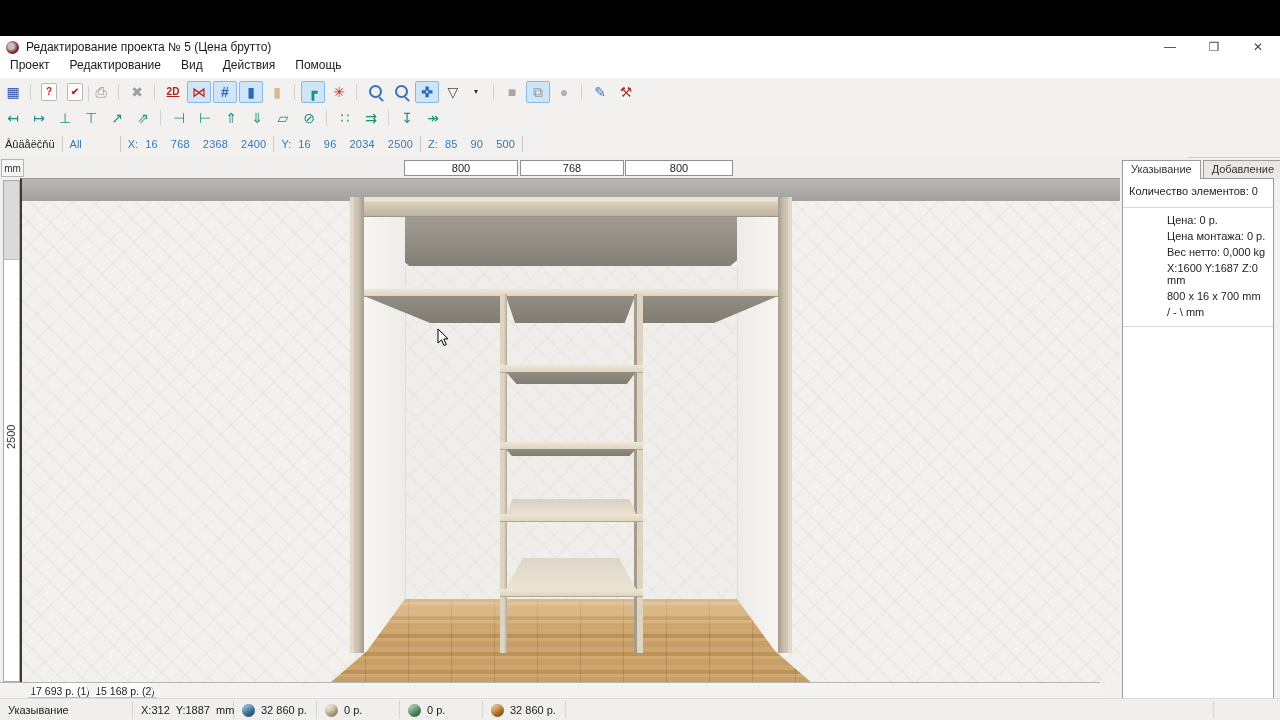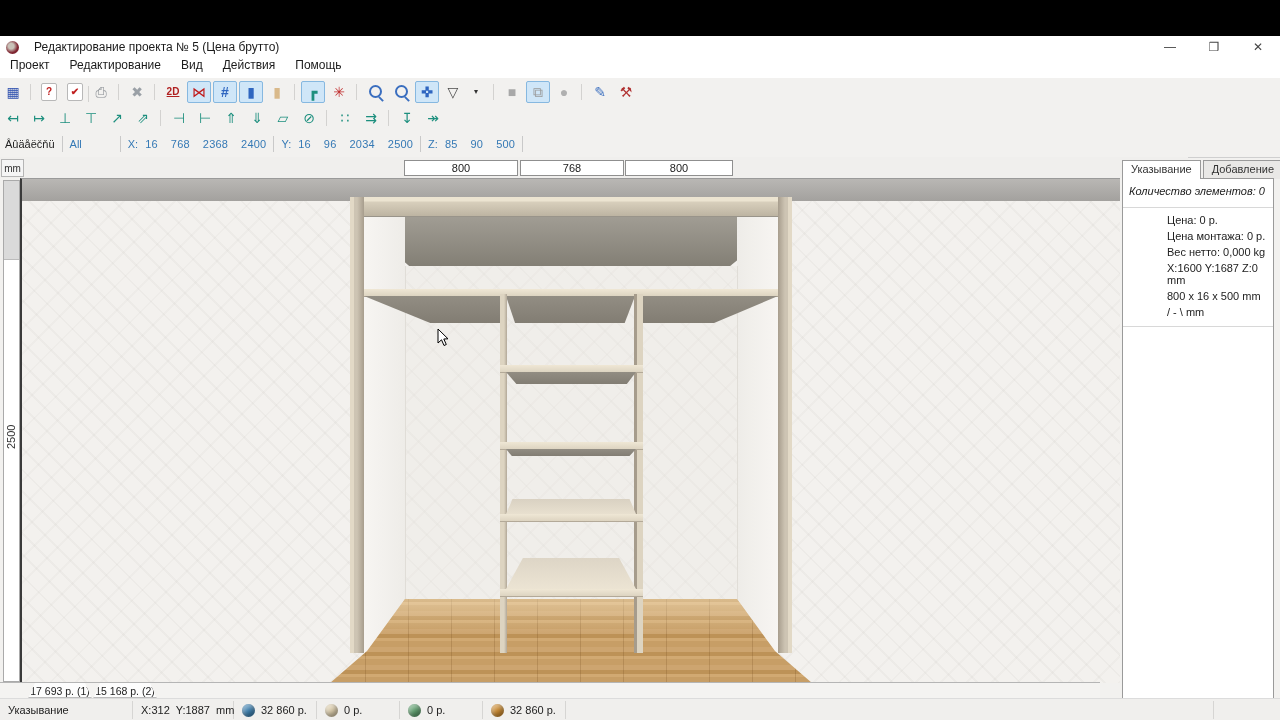--- a/index.html
+++ b/index.html
@@ -1,21 +1,21 @@
 <!DOCTYPE html>
 <html><head>
 <meta charset="utf-8">
 <style>
   html,body{margin:0;padding:0;background:#000;}
   #stage{position:relative;width:1280px;height:720px;overflow:hidden;background:#000;
          font-family:"Liberation Sans",sans-serif;font-size:11px;color:#222;}
   #win{position:absolute;left:0;top:36px;width:1280px;height:684px;background:#f2f1ef;}
 
   
-  .titlebar{position:absolute;left:0;top:0;width:1280px;height:22px;background:#fff;display:flex;align-items:center;border-bottom:7px solid #404040;gap:8px;}
+  .titlebar{position:absolute;left:0;top:0;width:1280px;height:22px;background:#fff;display:flex;align-items:center;border-bottom:7px solid #404040;}
   .appicon{width:13px;height:13px;border-radius:50%;margin:0 7px 0 6px;background:radial-gradient(circle at 40% 40%,#c9c2b8 25%,#7e2430 60%);flex:0 0 auto;}
   .title{font-size:12px;color:#1a1a1a;}
   .wbtns{margin-left:auto;display:flex;align-items:center;height:22px;}
   .wbtn{width:44px;height:22px;display:flex;align-items:center;justify-content:center;color:#444;font-size:12px;}
   .menubar{position:absolute;left:0;top:22px;width:1280px;height:20px;background:#fff;border-bottom:1px solid #e2e2e2;display:flex;align-items:flex-start;}
   .menuitem{padding:0 10px;font-size:12px;color:#1a1a1a;}
   .tbar{position:absolute;left:0;width:1280px;background:#f2f1ef;display:flex;align-items:center;border-bottom:1px solid #ddd;}
   #tbar1{top:42px;height:27px;} #tbar2{top:69px;height:26px;}
   .ticon{position:relative;width:22px;height:20px;margin:0 1px;display:flex;align-items:center;justify-content:center;
          font-size:14px;line-height:1;border:1px solid transparent;border-radius:2px;}
@@ -84,21 +84,21 @@
   .ruler{position:absolute;left:3px;top:144px;width:15px;height:500px;background:#fff;border:1px solid #aaa;}
   .ruler .seg{position:absolute;left:0;top:0;width:100%;height:78px;background:#dadada;border-bottom:1px solid #bbb;}
   .ruler .val{position:absolute;left:1px;top:268px;transform:rotate(-90deg);transform-origin:left top;font-size:11px;color:#333;white-space:nowrap;}
 
   
   #rpanel{position:absolute;left:1122px;top:124px;width:158px;height:537px;}
   .rtabs{position:absolute;left:0;top:0;height:18px;display:flex;}
   .rtab{padding:2px 8px 0;border:1px solid #9a9a9a;border-bottom:none;background:#e9e8e6;font-size:11px;color:#333;margin-right:2px;height:16px;}
   .rtab.active{background:#fff;position:relative;z-index:2;}
   .rbody{position:absolute;left:0;top:18px;width:150px;height:519px;background:#fff;border:1px solid #9a9a9a;}
-  .rsummary{padding:6px 6px 10px;border-bottom:1px solid #d8d8d8;color:#222;font-style:italic;}
+  .rsummary{padding:6px 6px 10px;border-bottom:1px solid #d8d8d8;color:#222;}
   .rlines{padding:6px 6px 4px;border-bottom:1px solid #d8d8d8;}
   .rline{margin:0 0 4px;color:#222;padding-left:38px;}
 
   
   .tabstrip{position:absolute;left:0;top:646px;width:1100px;height:16px;background:#f4f3f1;border-top:1px solid #b5b5b5;}
   .sheettab{position:absolute;top:0;height:15px;background:#fdfdfd;display:flex;align-items:center;justify-content:center;
     font-size:10.5px;color:#222;clip-path:polygon(7px 0,calc(100% - 7px) 0,100% 100%,0 100%);
     border-bottom:1px solid #999;box-shadow:inset 0 -1px 0 #bbb, inset 1px 0 0 #bbb, inset -1px 0 0 #bbb;}
 
   
@@ -265,21 +265,21 @@
         <span class="rtab">Добавление</span>
       </div>
       <div class="rbody">
         <div class="rsummary">Количество элементов: 0</div>
         <div class="rlines">
 
         <div class="rline">Цена:  0 р.</div>
             <div class="rline">Цена монтажа:  0 р.</div>
             <div class="rline">Вес нетто:  0,000 kg</div>
             <div class="rline">X:1600  Y:1687  Z:0 mm</div>
-            <div class="rline">800 x 16 x 500 mm</div>
+            <div class="rline">800 x 16 x 700 mm</div>
             <div class="rline">/ - \ mm</div>
           </div>
       </div>
     </div>
 
     <div class="tabstrip">
       <span class="sheettab" style="left:28px;width:64px;">17 693 р. (1)</span>
       <span class="sheettab" style="left:93px;width:64px;">15 168 р. (2)</span>
     </div>
 

